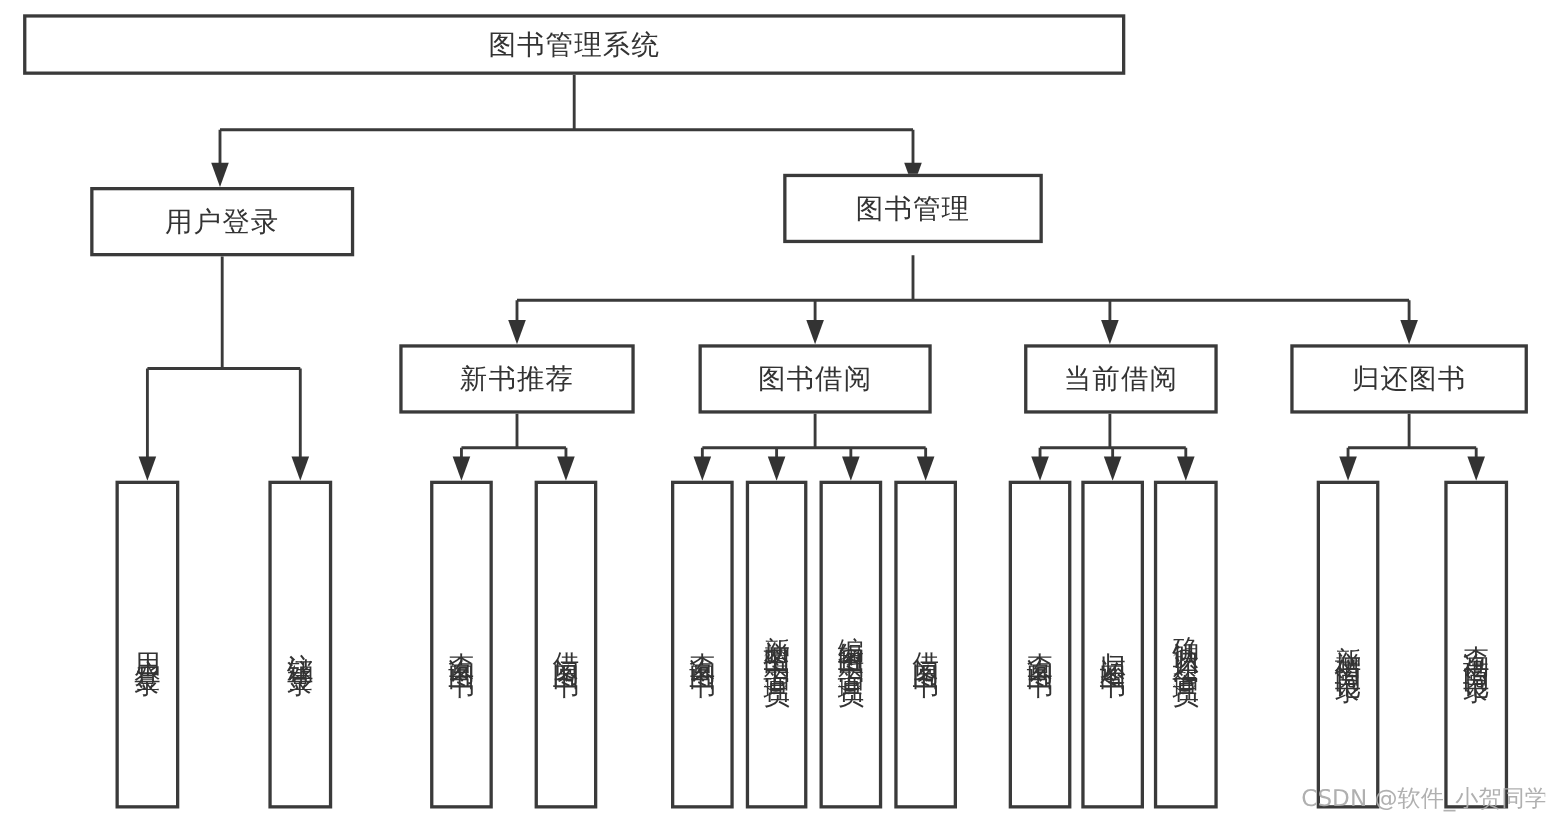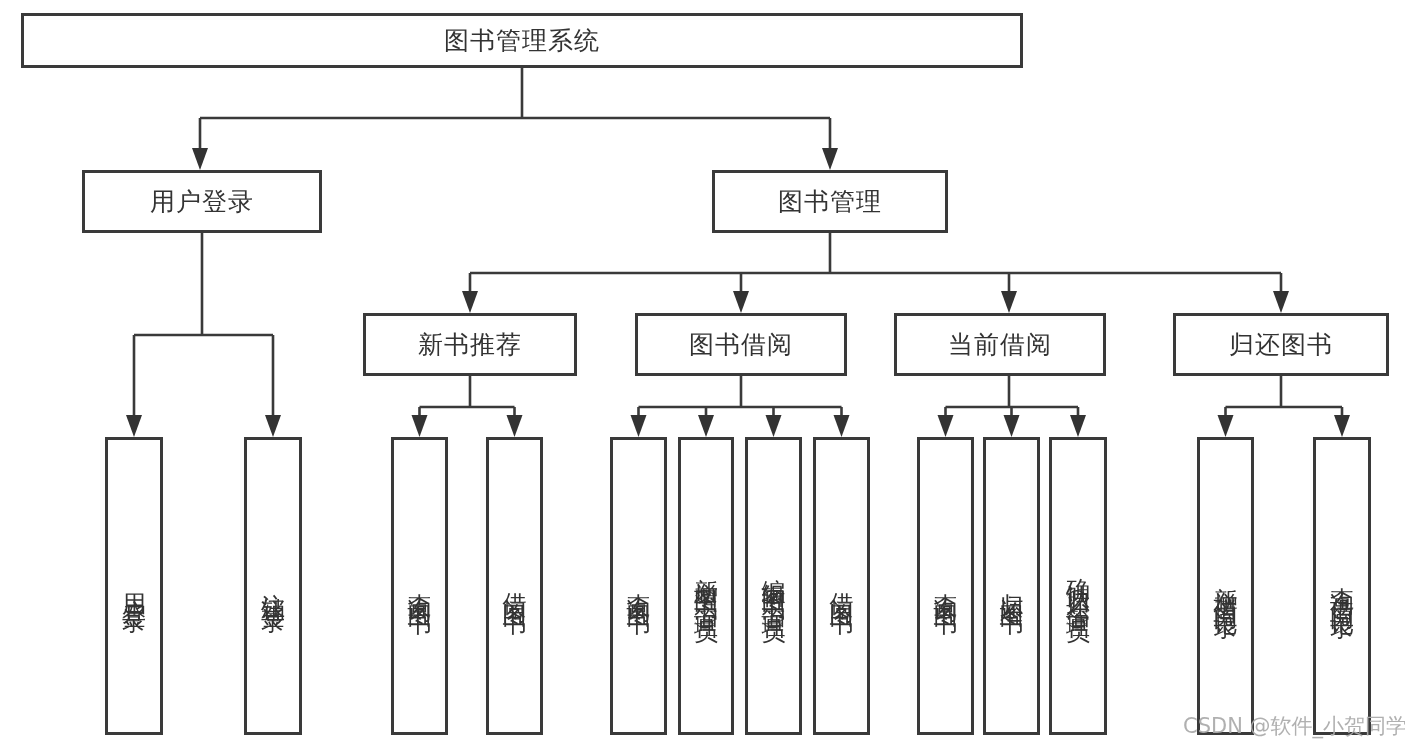--- a/index.html
+++ b/index.html
@@ -96,25 +96,25 @@
     <polygon class="arrow" points="937.5,415 953.5,415 945.5,437"></polygon>
     <polygon class="arrow" points="1003.5,415 1019.5,415 1011.5,437"></polygon>
     <polygon class="arrow" points="1070,415 1086,415 1078,437"></polygon>
     <polygon class="arrow" points="1217.5,415 1233.5,415 1225.5,437"></polygon>
     <polygon class="arrow" points="1334,415 1350,415 1342,437"></polygon>
   </svg>
 
   <div class="box hbox" style="left:21px;top:13px;width:1002px;height:55px">图书管理系统</div>
 
   <div class="box hbox" style="left:82px;top:170px;width:240px;height:63px">用户登录</div>
-  <div class="box hbox" style="left:712px;top:170px;width:236px;height:63px">图书管理</div>
+  <div class="box hbox" style="left:712px;top:158px;width:236px;height:63px">图书管理</div>
 
   <div class="box hbox" style="left:635px;top:313px;width:212px;height:63px">图书借阅</div>
   <div class="box hbox" style="left:363px;top:313px;width:214px;height:63px">新书推荐</div>
-  <div class="box hbox" style="left:894px;top:313px;width:212px;height:63px">当前借阅</div>
+  <div class="box hbox" style="left:931px;top:313px;width:176px;height:63px">当前借阅</div>
   <div class="box hbox" style="left:1173px;top:313px;width:216px;height:63px">归还图书</div>
 
   <div class="box vbox" style="left:105px;top:437px;width:58px;height:298px">用户登录</div>
   <div class="box vbox" style="left:244px;top:437px;width:58px;height:298px">注销登录</div>
 
   <div class="box vbox" style="left:391px;top:437px;width:57px;height:298px">查询图书</div>
   <div class="box vbox" style="left:486px;top:437px;width:57px;height:298px">借阅图书</div>
 
   <div class="box vbox" style="left:610px;top:437px;width:57px;height:298px">查询图书</div>
   <div class="box vbox" style="left:678px;top:437px;width:56px;height:298px">新增图书（管理员）</div>

